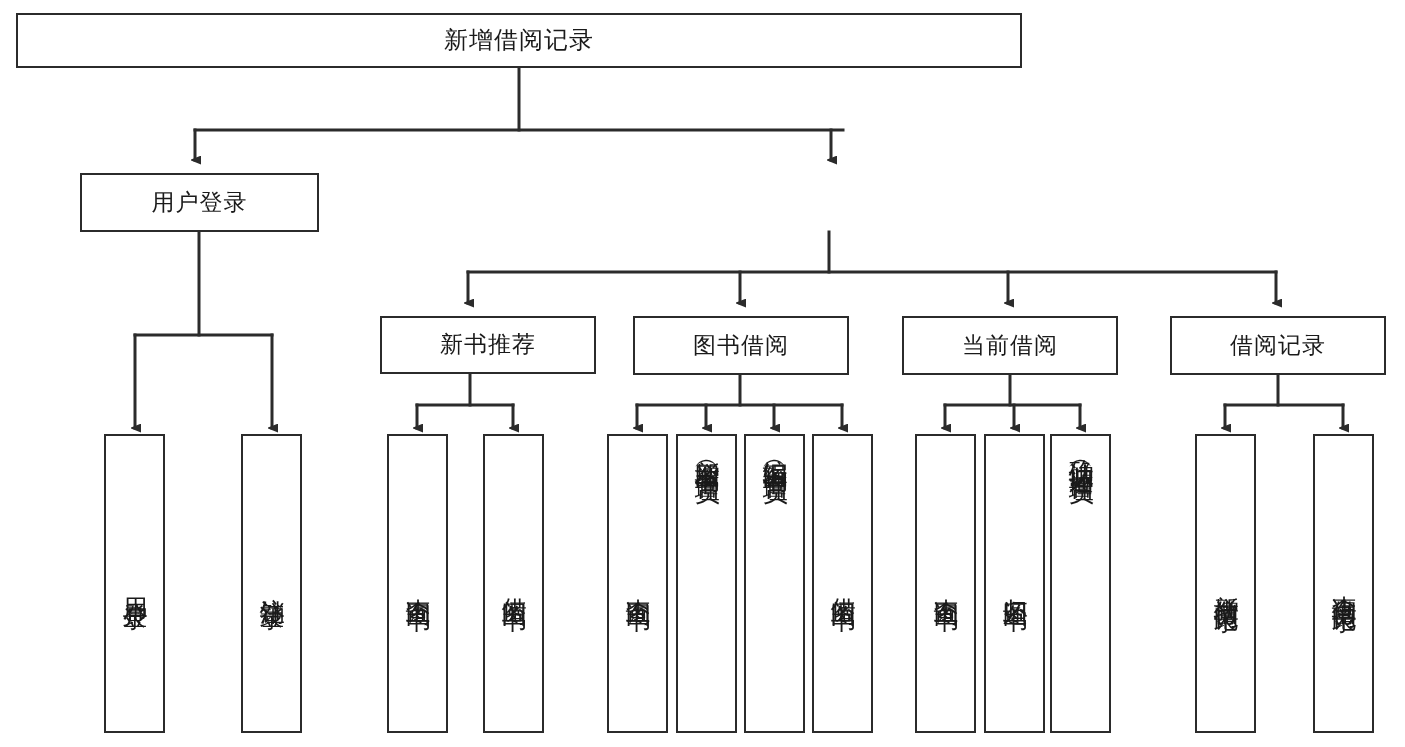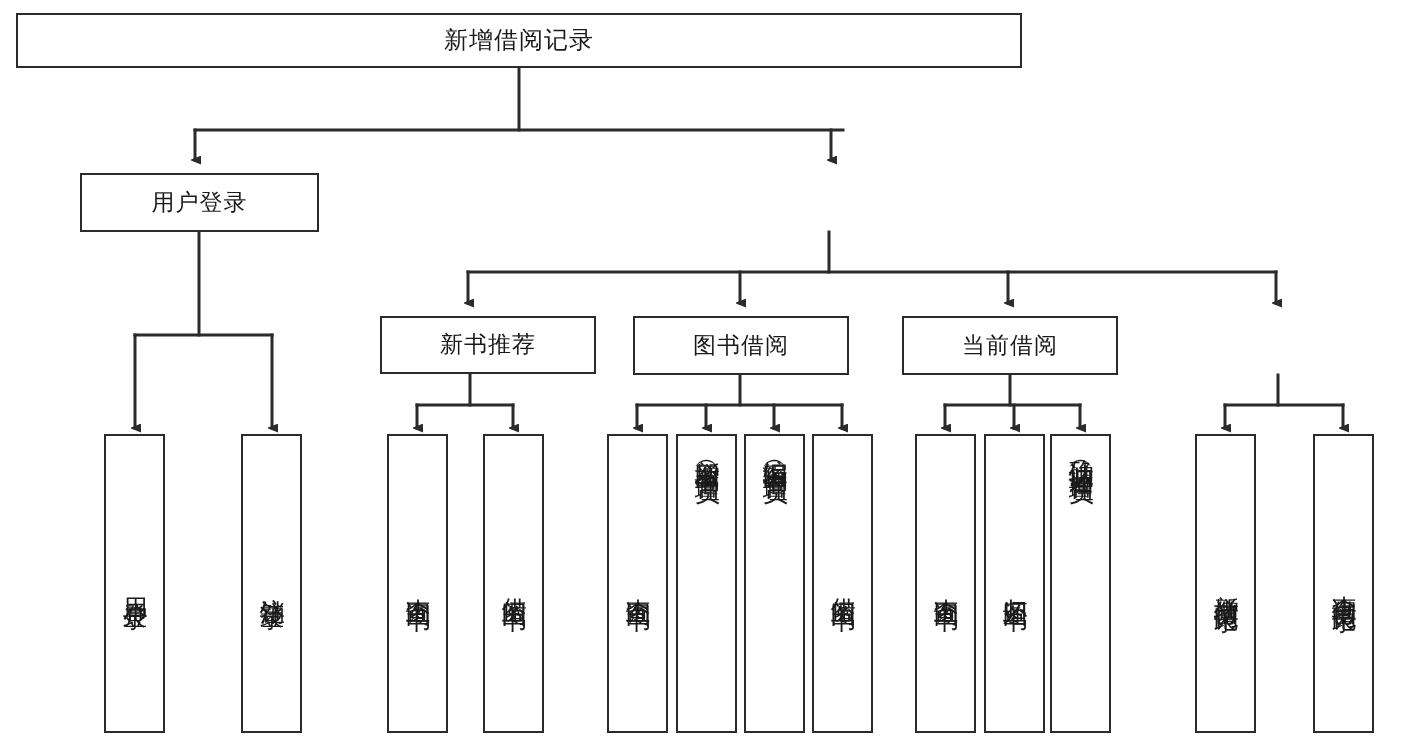--- a/index.html
+++ b/index.html
@@ -139,20 +139,23 @@
 
   <div class="node horiz" style="left:380px; top:316px; width:216px; height:58px;">
     <span>新书推荐</span>
   </div>
   <div class="node horiz" style="left:902px; top:316px; width:216px; height:59px;">
     <span>当前借阅</span>
   </div>
   <div class="node horiz" style="left:633px; top:316px; width:216px; height:59px;">
     <span>图书借阅</span>
   </div>
+  <div class="node horiz" style="left:1170px; top:316px; width:216px; height:59px;">
+    <span>借阅记录</span>
+  </div>
 
   <div class="node vert center" style="left:104px; top:434px; width:61px; height:299px;">
     <span class="vtext">用户登录</span>
   </div>
   <div class="node vert center" style="left:241px; top:434px; width:61px; height:299px;">
     <span class="vtext">注销登录</span>
   </div>
 
   <div class="node vert center" style="left:387px; top:434px; width:61px; height:299px;">
     <span class="vtext">查询图书</span>

